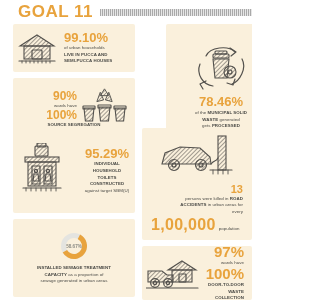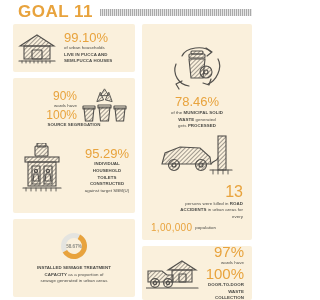--- a/index.html
+++ b/index.html
@@ -58,43 +58,43 @@
 
   
   .col-l { left: 13px; width: 122px; }
   .col-r { left: 142px; width: 110px; }
 
   .c-pucca     { top: 2px;   height: 48px; }
   .c-segreg    { top: 56px;  height: 56px; }
   .c-toilets   { top: 106px; height: 85px; }
   .c-sewage    { top: 197px; height: 78px; }
 
-  .c-waste     { top: 2px;   height: 124px; }
+  .c-waste     { top: 2px;   height: 124px; margin-left: 24px; }
   .c-accidents { top: 106px; height: 112px; }
   .c-door      { top: 224px; height: 54px; }
 
   .card-inner {
     width: 100%; height: 100%;
     display: flex;
     align-items: center;
     padding: 4px;
   }
   .card-inner.col { flex-direction: column; justify-content: center; }
 
   
   .big {
     color: #E8A33D;
-    font-weight: normal;
+    font-weight: bold;
     line-height: 1.05;
   }
   .big-19 { font-size: 13px; }
   .big-16 { font-size: 12px; }
   .big-13 { font-size: 15px; }
-  .big-num { font-size: 16px; }
-  .big-pop { font-size: 10px; letter-spacing: 0.3px; }
+  .big-num { font-size: 11px; }
+  .big-pop { font-size: 16px; letter-spacing: 0.3px; }
 
   .desc {
     color: #4a4a46;
     font-size: 4.4px;
     line-height: 1.5;
     letter-spacing: 0.05px;
   }
   .desc b { font-weight: bold; }
   .desc .lite { font-weight: normal; }
 

